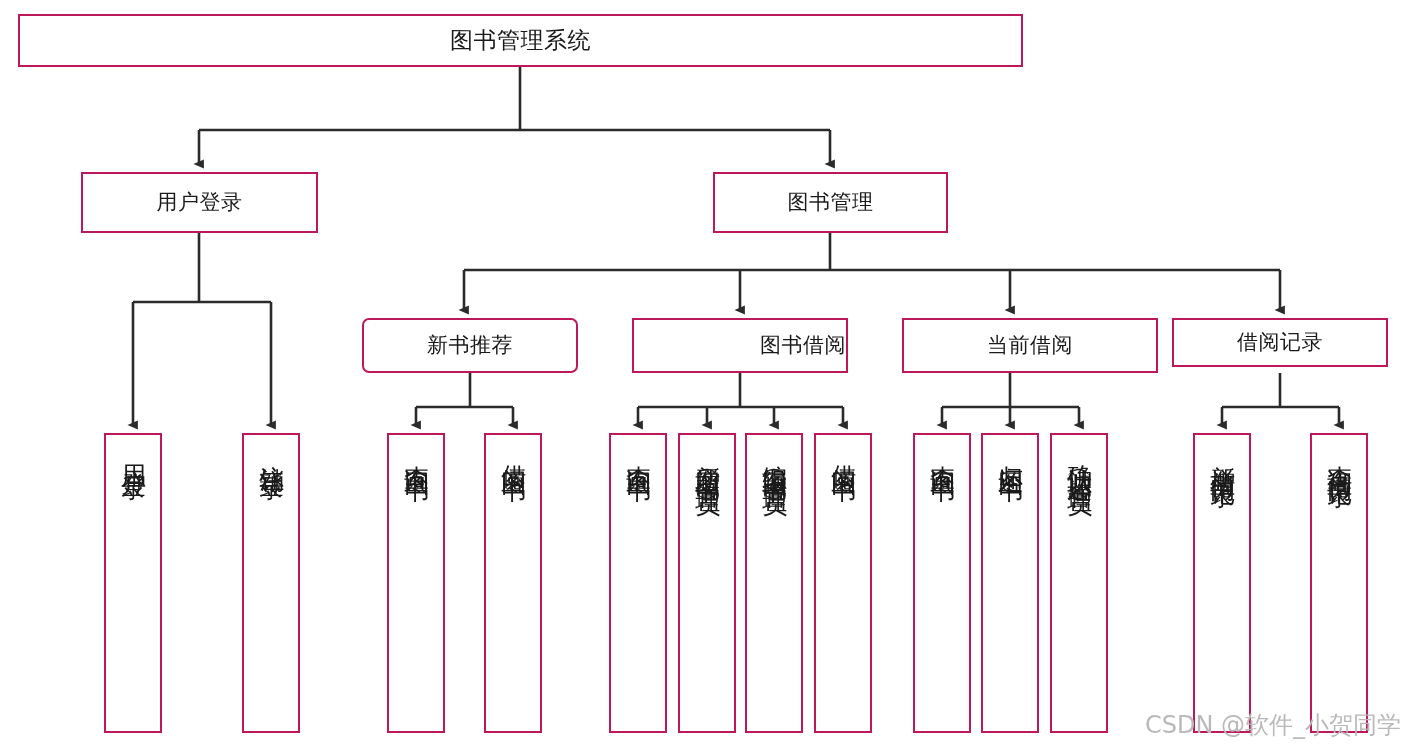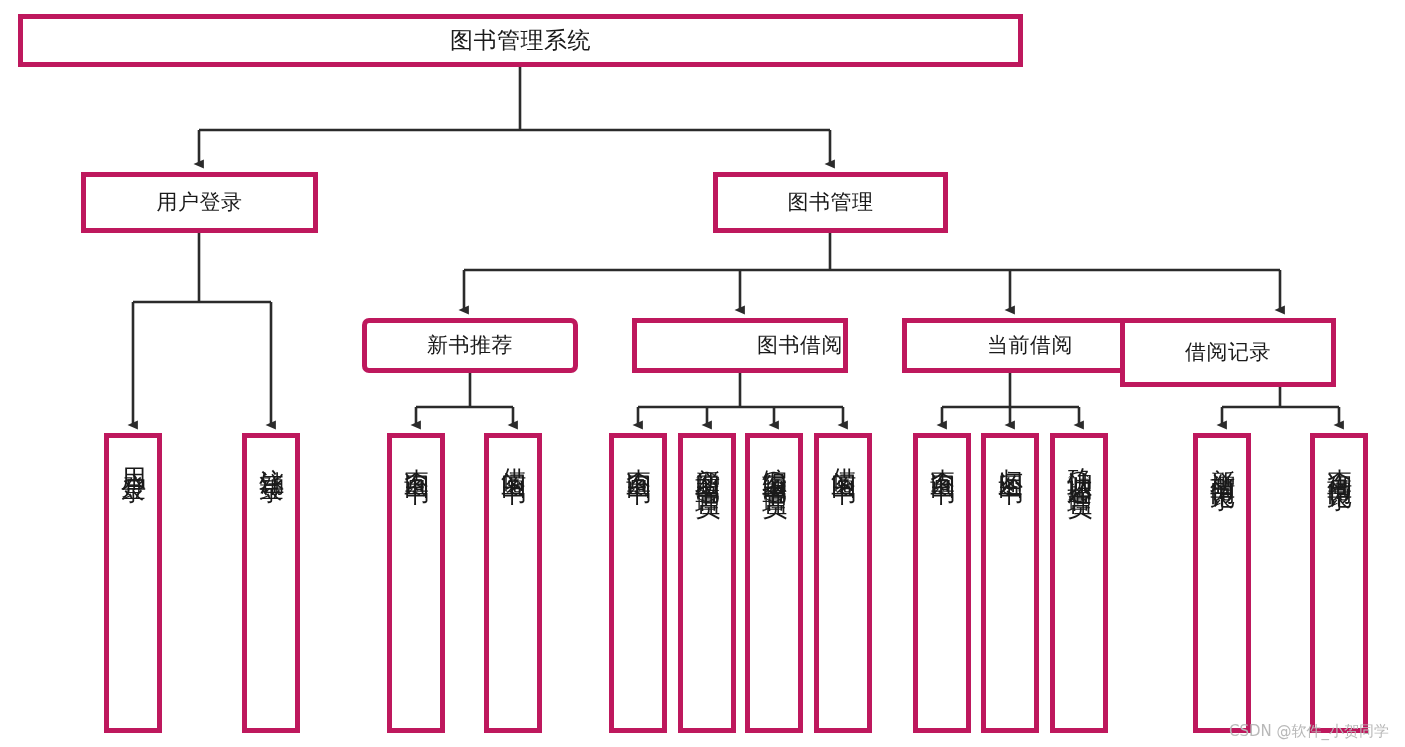--- a/index.html
+++ b/index.html
@@ -9,21 +9,21 @@
     width:1405px;height:747px;overflow:hidden;position:relative;
   }
   #diagram{position:relative;width:1405px;height:747px;background:#fff;}
 
   #wires{position:absolute;left:0;top:0;width:1405px;height:747px;}
 
   .node{
     position:absolute;
     box-sizing:border-box;
     background:#ffffff;
-    border:5px solid #be185d;
+    border:2px solid #be185d;
     display:flex;
     align-items:center;
     justify-content:center;
     color:#1a1a1a;
     z-index:2;
   }
   .node .lbl{
     display:block;
     text-align:center;
     line-height:1.18;
@@ -46,23 +46,23 @@
     -webkit-text-orientation:upright;
     font-size:25px;
     line-height:1.05;
     letter-spacing:4px;
     white-space:nowrap;
     max-height:300px;
   }
 
   .watermark{
     position:absolute;
-    right:16px;
+    right:4px;
     bottom:6px;
-    font-size:15px;
+    font-size:24px;
     color:#b9b9b9;
     white-space:nowrap;
     z-index:5;
     font-family:"DejaVu Sans","Liberation Sans",sans-serif;
   }
 </style>
 </head>
 <body>
 
 <div id="diagram">
@@ -133,21 +133,21 @@
 
   <div class="node branch" style="left:362px;top:318px;width:216px;height:55px;border-radius:7px;">
     <span class="lbl">新书推荐</span>
   </div>
   <div class="node branch" style="left:632px;top:318px;width:216px;height:55px;justify-content:flex-end;">
     <span class="lbl">图书借阅</span>
   </div>
   <div class="node branch" style="left:902px;top:318px;width:256px;height:55px;">
     <span class="lbl">当前借阅</span>
   </div>
-  <div class="node branch" style="left:1120px;top:318px;width:216px;height:69px;">
+  <div class="node branch" style="left:1172px;top:318px;width:216px;height:49px;">
     <span class="lbl">借阅记录</span>
   </div>
 
   <div class="node leaf" style="left:104px;top:433px;width:58px;height:300px;">
     <span class="lbl">用户登录</span>
   </div>
   <div class="node leaf" style="left:242px;top:433px;width:58px;height:300px;">
     <span class="lbl">注销登录</span>
   </div>
 

